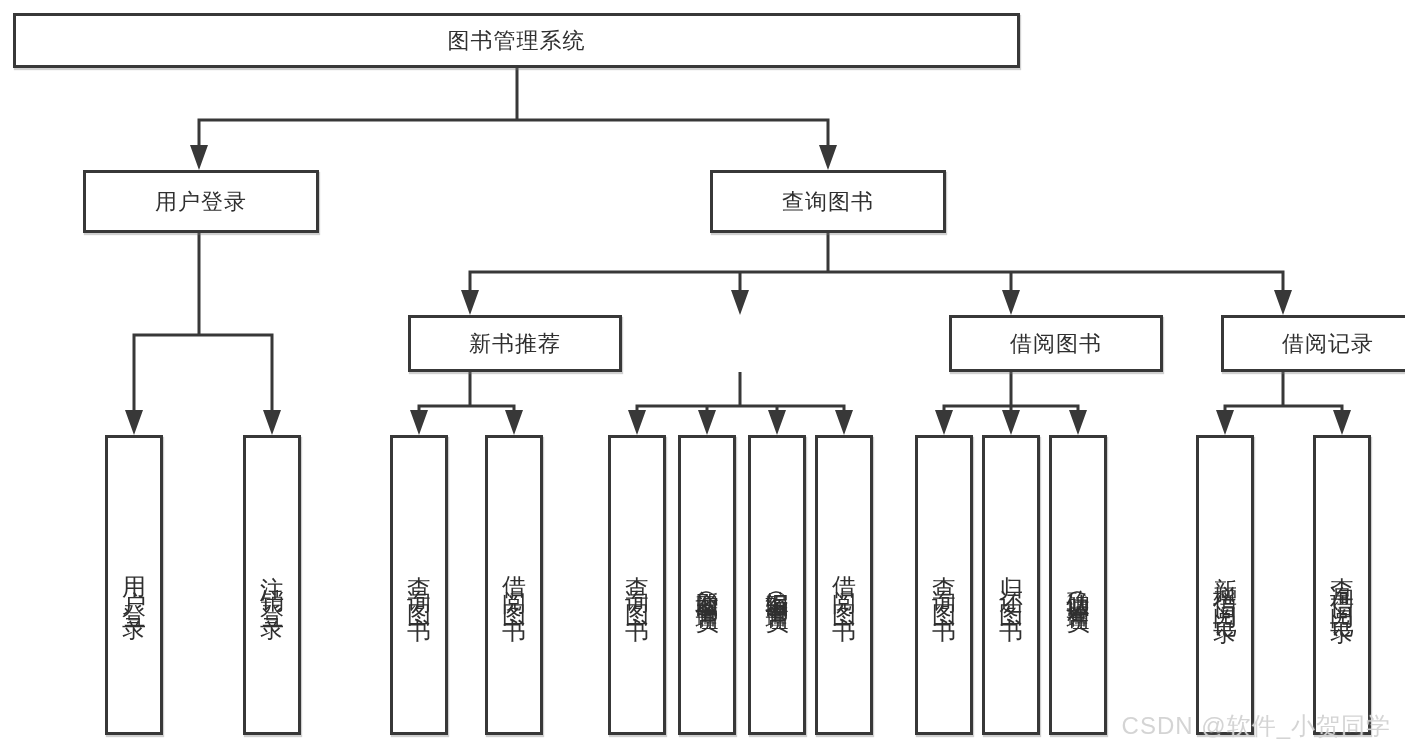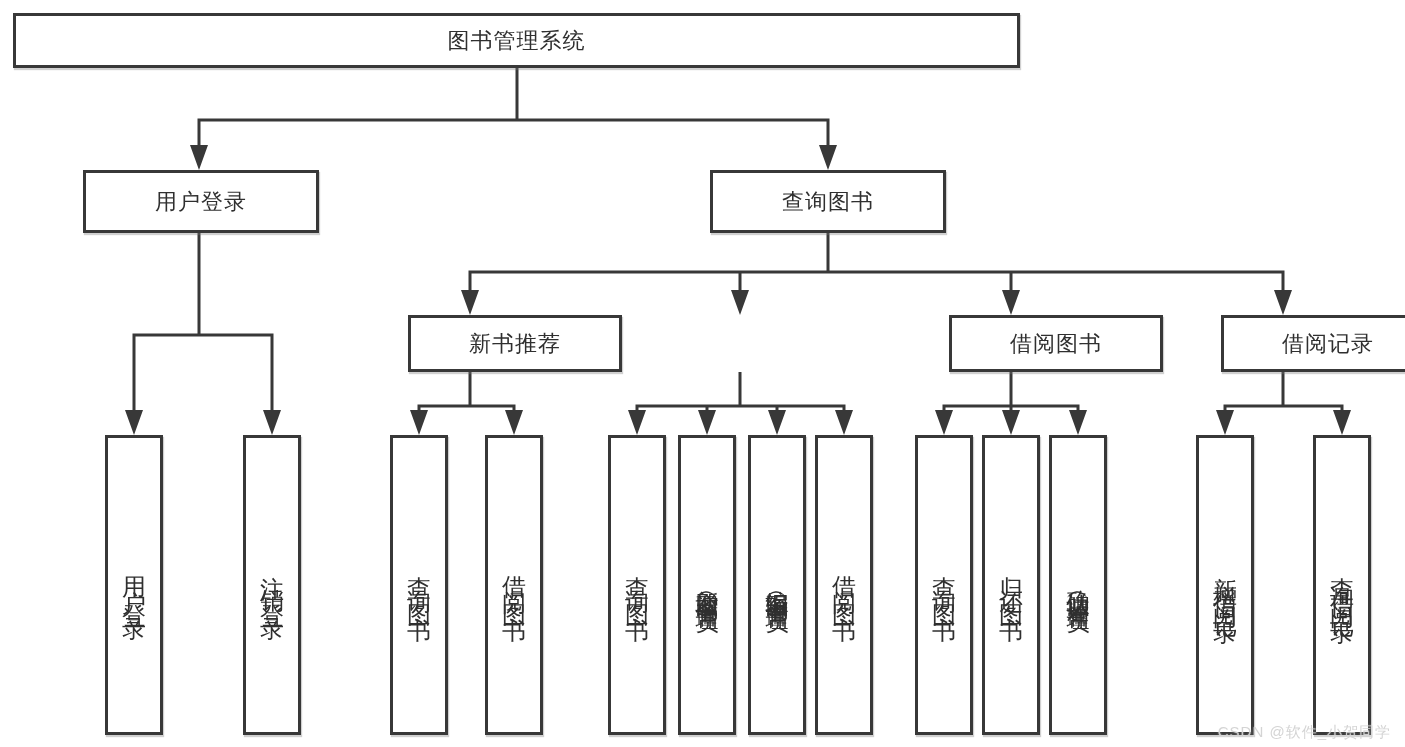--- a/index.html
+++ b/index.html
@@ -18,21 +18,21 @@
   .lvl2{top:170px;height:63px;width:236px;}
   .lvl3{top:315px;height:57px;width:214px;margin-left:45px;}
   .vbox{top:435px;height:300px;width:58px;}
   .vbox .label{
     writing-mode:vertical-rl;text-orientation:mixed;
     font-size:24px;letter-spacing:14px;line-height:1;white-space:nowrap;
   }
   .vbox.med .label{letter-spacing:9px;}
   .vbox.long .label{letter-spacing:3px;font-size:23px;}
   .watermark{
-    position:absolute;right:14px;bottom:5px;font-size:15px;
+    position:absolute;right:14px;bottom:5px;font-size:24px;
     color:rgba(210,210,210,0.95);letter-spacing:1px;white-space:nowrap;
     text-shadow:0 0 2px rgba(255,255,255,0.6);
   }
 </style>
 </head>
 <body>
 
 <div class="canvas">
 
   <svg class="connectors" viewBox="0 0 1405 747" xmlns="http://www.w3.org/2000/svg">

